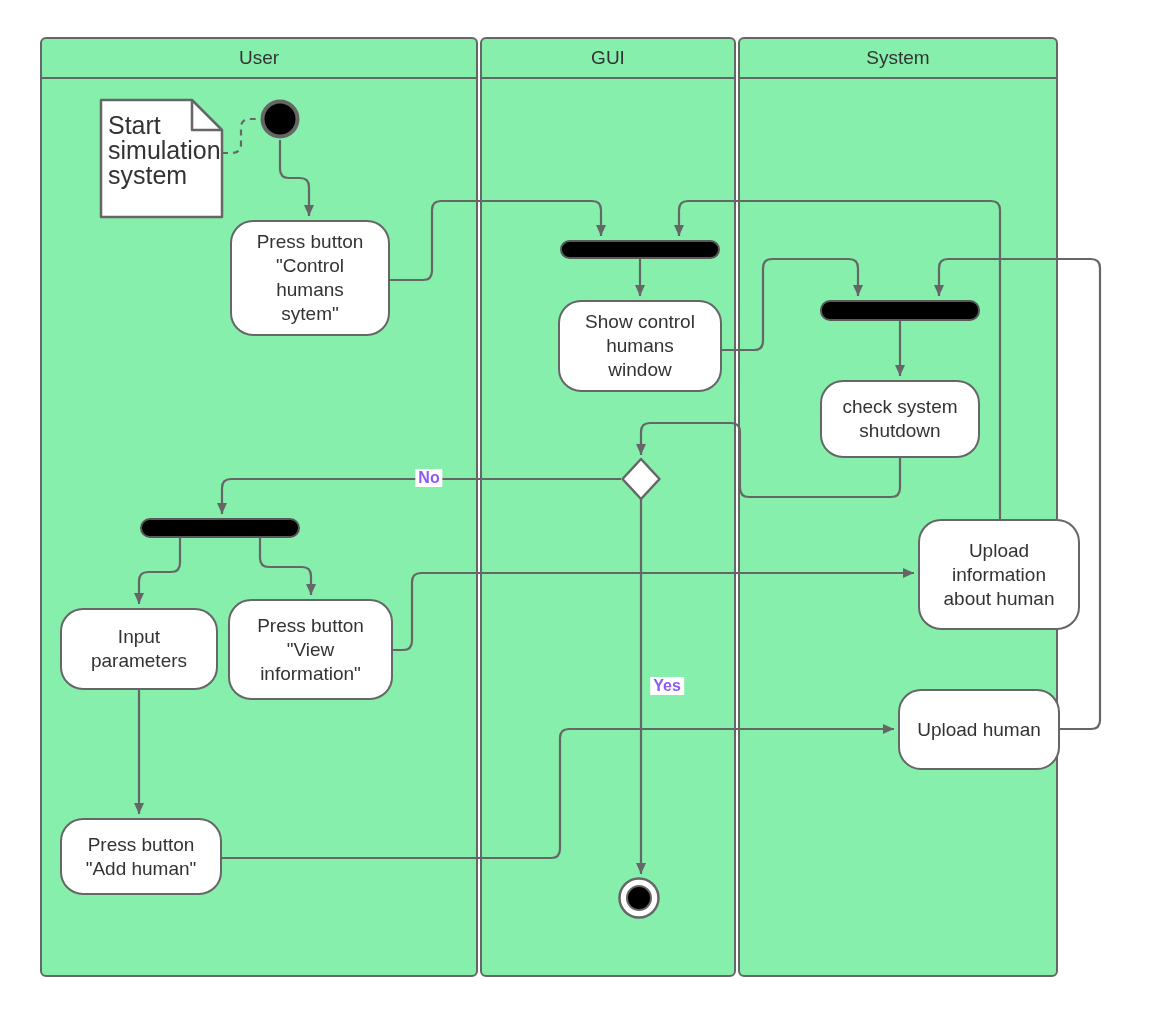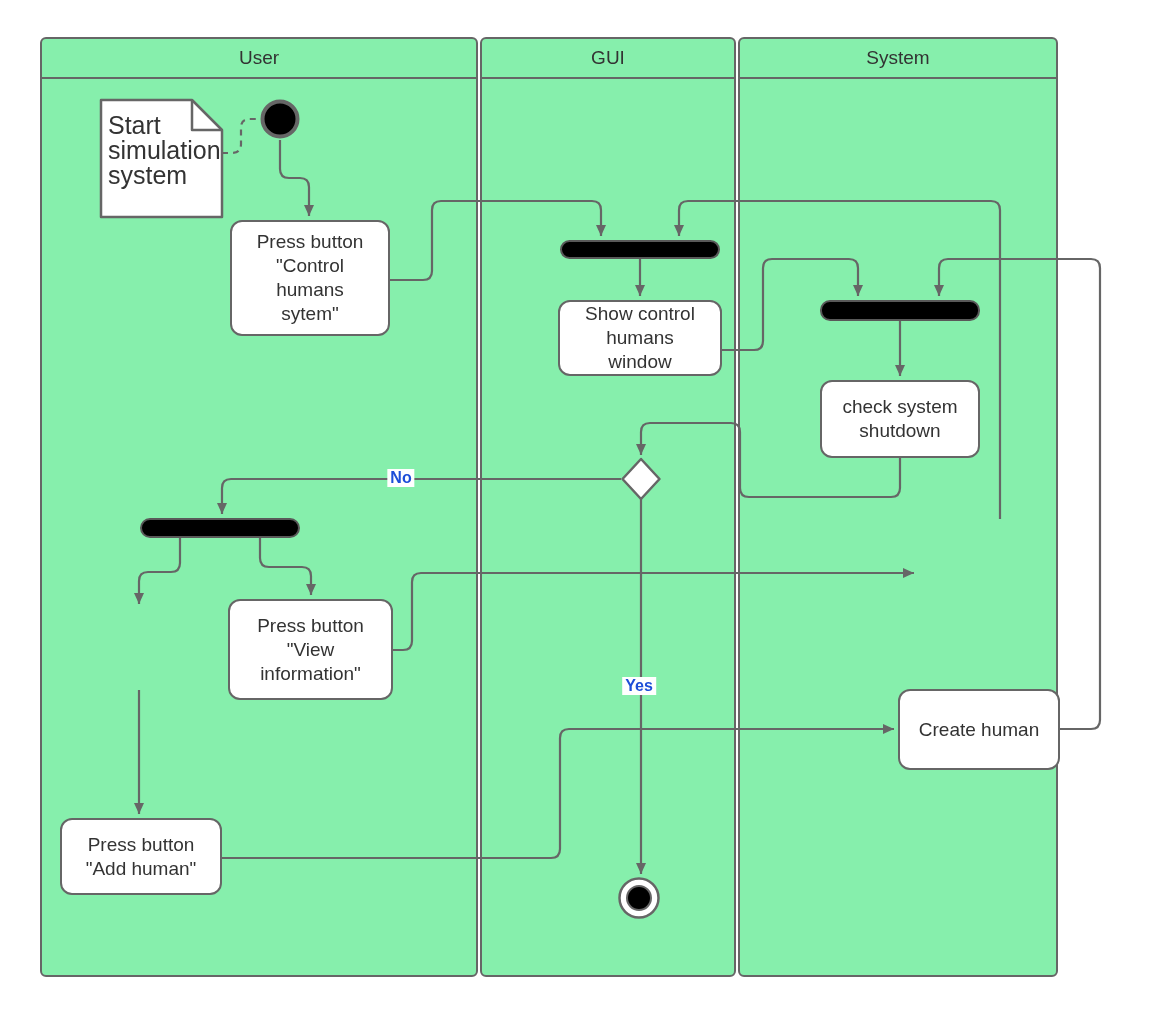--- a/index.html
+++ b/index.html
@@ -11,34 +11,34 @@
   .lane{border:2.5px solid #666666;border-radius:6px;box-sizing:border-box;background:#86efac;}
   .lane-user{width:438px;}
   .lane-gui{width:256px;}
   .lane-system{width:320px;}
   .lane-header{
     height:38px;border-bottom:2.5px solid #666666;display:flex;align-items:center;justify-content:center;
     font-size:19px;color:#333333;
   }
   svg.canvas{position:absolute;left:0;top:0;}
   .node{
-    position:absolute;box-sizing:border-box;border:2.5px solid #666666;border-radius:12px;background:#ffffff;
+    position:absolute;box-sizing:border-box;border:2.5px solid #666666;border-radius:23px;background:#ffffff;
     display:flex;align-items:center;justify-content:center;text-align:center;
     white-space:pre-line;font-size:19px;line-height:24px;color:#333333;
   }
   .fork{
     position:absolute;box-sizing:border-box;background:#000000;border:2px solid #595959;border-radius:10px;
   }
   .note-text{
     position:absolute;left:108px;top:113px;width:105px;text-align:left;
     white-space:pre-line;font-size:25px;line-height:25px;color:#333333;
   }
   .edge-label{
     position:absolute;transform:translate(-50%,-50%);background:#ffffff;padding:0 3px;
-    font-weight:700;font-size:16px;color:#1d4ed8;white-space:nowrap;
+    font-weight:700;font-size:16px;color:#8b5cf6;white-space:nowrap;margin-left:28px;
   }
 </style>
 </head>
 <body>
 
 <div class="stage">
 
   <div class="pool">
     <div class="lane lane-user">
       <div class="lane-header">
@@ -90,29 +90,34 @@
   </svg>
 
   <div class="note-text">Start
 simulation
 system</div>
 
   <div class="node" style="left:230px;top:220px;width:160px;height:116px;">Press button
 "Control
 humans
 sytem"</div>
-  <div class="node" style="left:558px;top:300px;width:164px;height:76px;">Show control
+  <div class="node" style="left:558px;top:300px;width:164px;height:92px;">Show control
 humans
 window</div>
   <div class="node" style="left:820px;top:380px;width:160px;height:78px;">check system
 shutdown</div>
+  <div class="node" style="left:60px;top:608px;width:158px;height:82px;">Input
+parameters</div>
   <div class="node" style="left:228px;top:599px;width:165px;height:101px;">Press button
 "View
 information"</div>
-  <div class="node" style="left:898px;top:689px;width:162px;height:81px;">Create human</div>
+  <div class="node" style="left:918px;top:519px;width:162px;height:111px;">Upload
+information
+about human</div>
+  <div class="node" style="left:898px;top:689px;width:162px;height:81px;">Upload human</div>
   <div class="node" style="left:60px;top:818px;width:162px;height:77px;">Press button
 "Add human"</div>
 
   <div class="fork" style="left:560px;top:240px;width:160px;height:19px;"></div>
   <div class="fork" style="left:820px;top:300px;width:160px;height:21px;"></div>
   <div class="fork" style="left:140px;top:518px;width:160px;height:20px;"></div>
 
   <span class="edge-label" style="left:401px;top:478px;">No</span>
   <span class="edge-label" style="left:639px;top:686px;text-align:center;">Yes</span>
 

